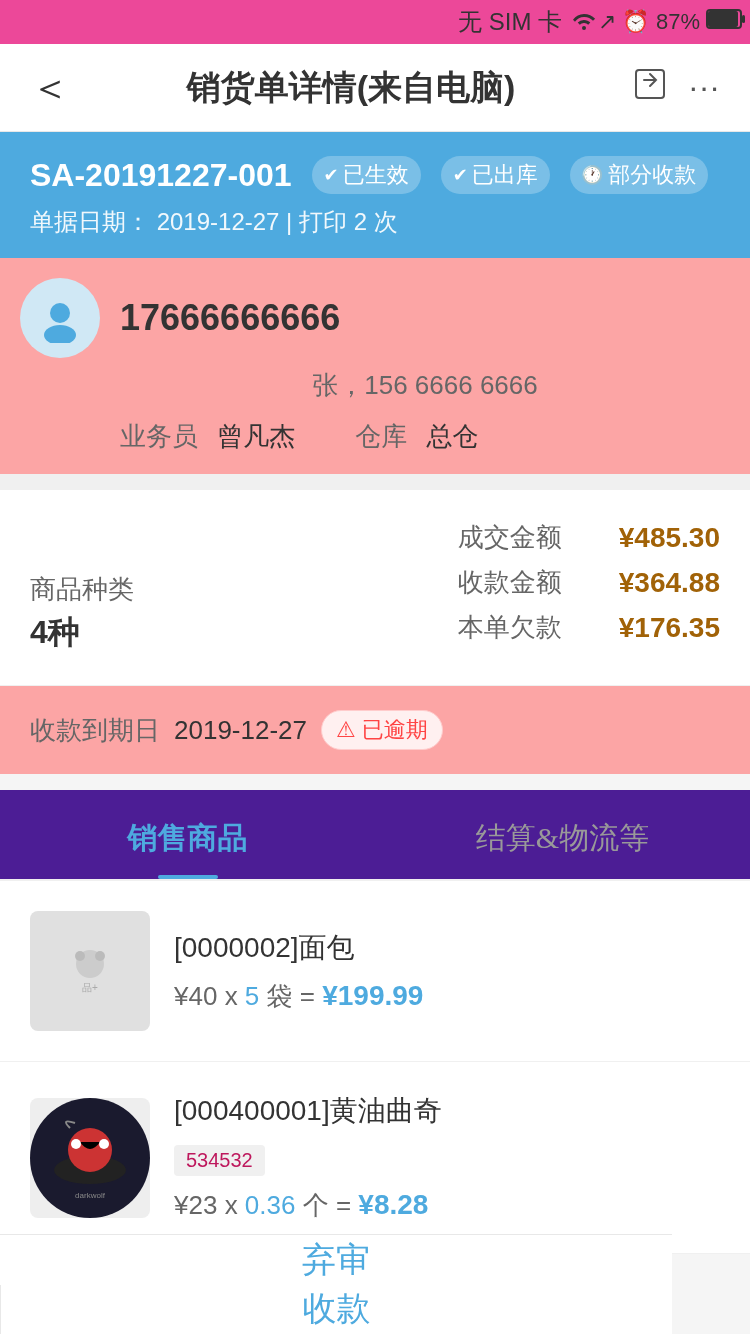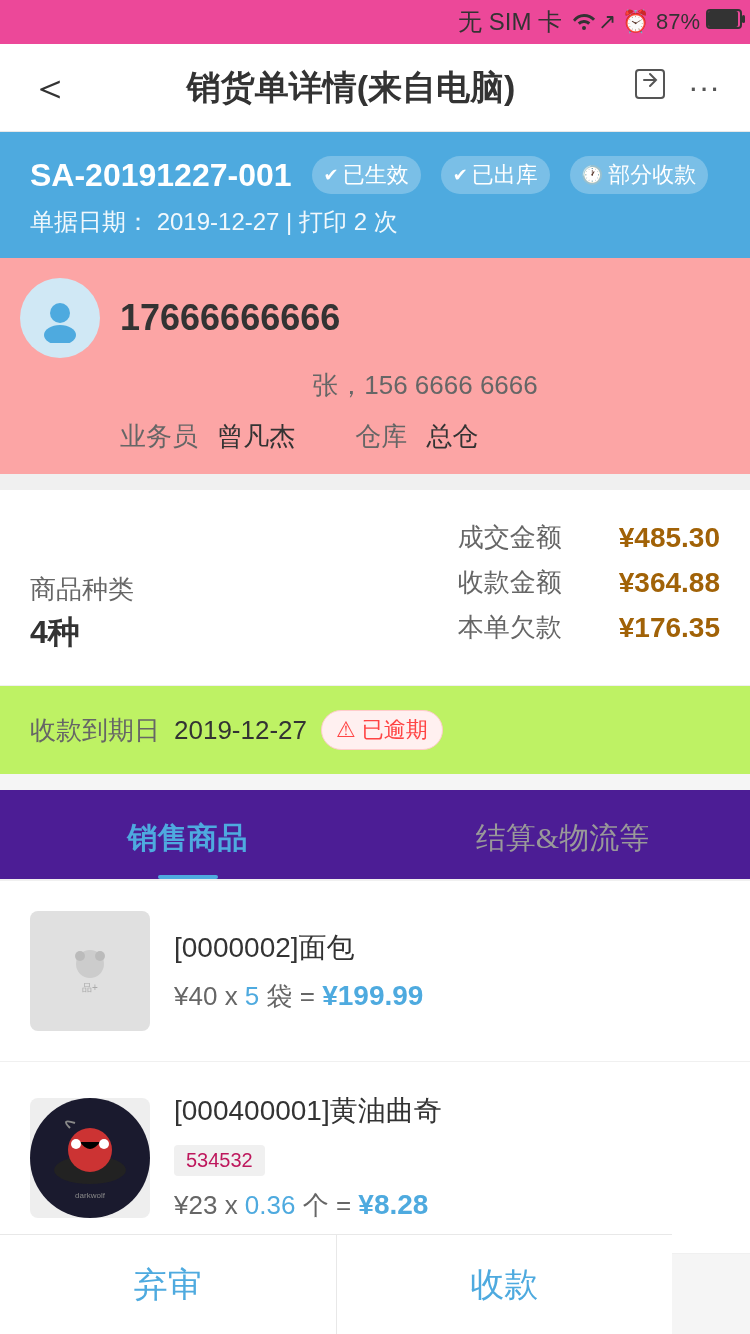--- a/index.html
+++ b/index.html
@@ -115,21 +115,21 @@
       display: flex;
       justify-content: space-between;
       align-items: center;
       margin-bottom: 10px;
       gap: 57px;
     }
     .summary-row-label { font-size: 26px; color: #666; }
     .summary-row-value { font-size: 28px; color: #a16207; font-weight: 600; }
     
     .due-section {
-      background: #bef264;
+      background: #fca5a5;
       padding: 24px 30px;
       display: flex;
       align-items: center;
       gap: 14px;
       font-size: 26px;
       color: #666;
       border-top: 1px solid #f0f0f0;
     }
     .due-label { }
     .due-date { color: #333; }
@@ -221,20 +221,21 @@
     
     .bottom-bar {
       position: fixed;
       bottom: 0;
       left: 0;
       width: 672px;
       height: 100px;
       background: #fff;
       border-top: 1px solid #e8e8e8;
       display: flex;
+      flex-direction: column;
     }
     .bottom-btn {
       flex: 1;
       display: flex;
       align-items: center;
       justify-content: center;
       font-size: 34px;
       font-weight: 500;
       cursor: pointer;
     }

